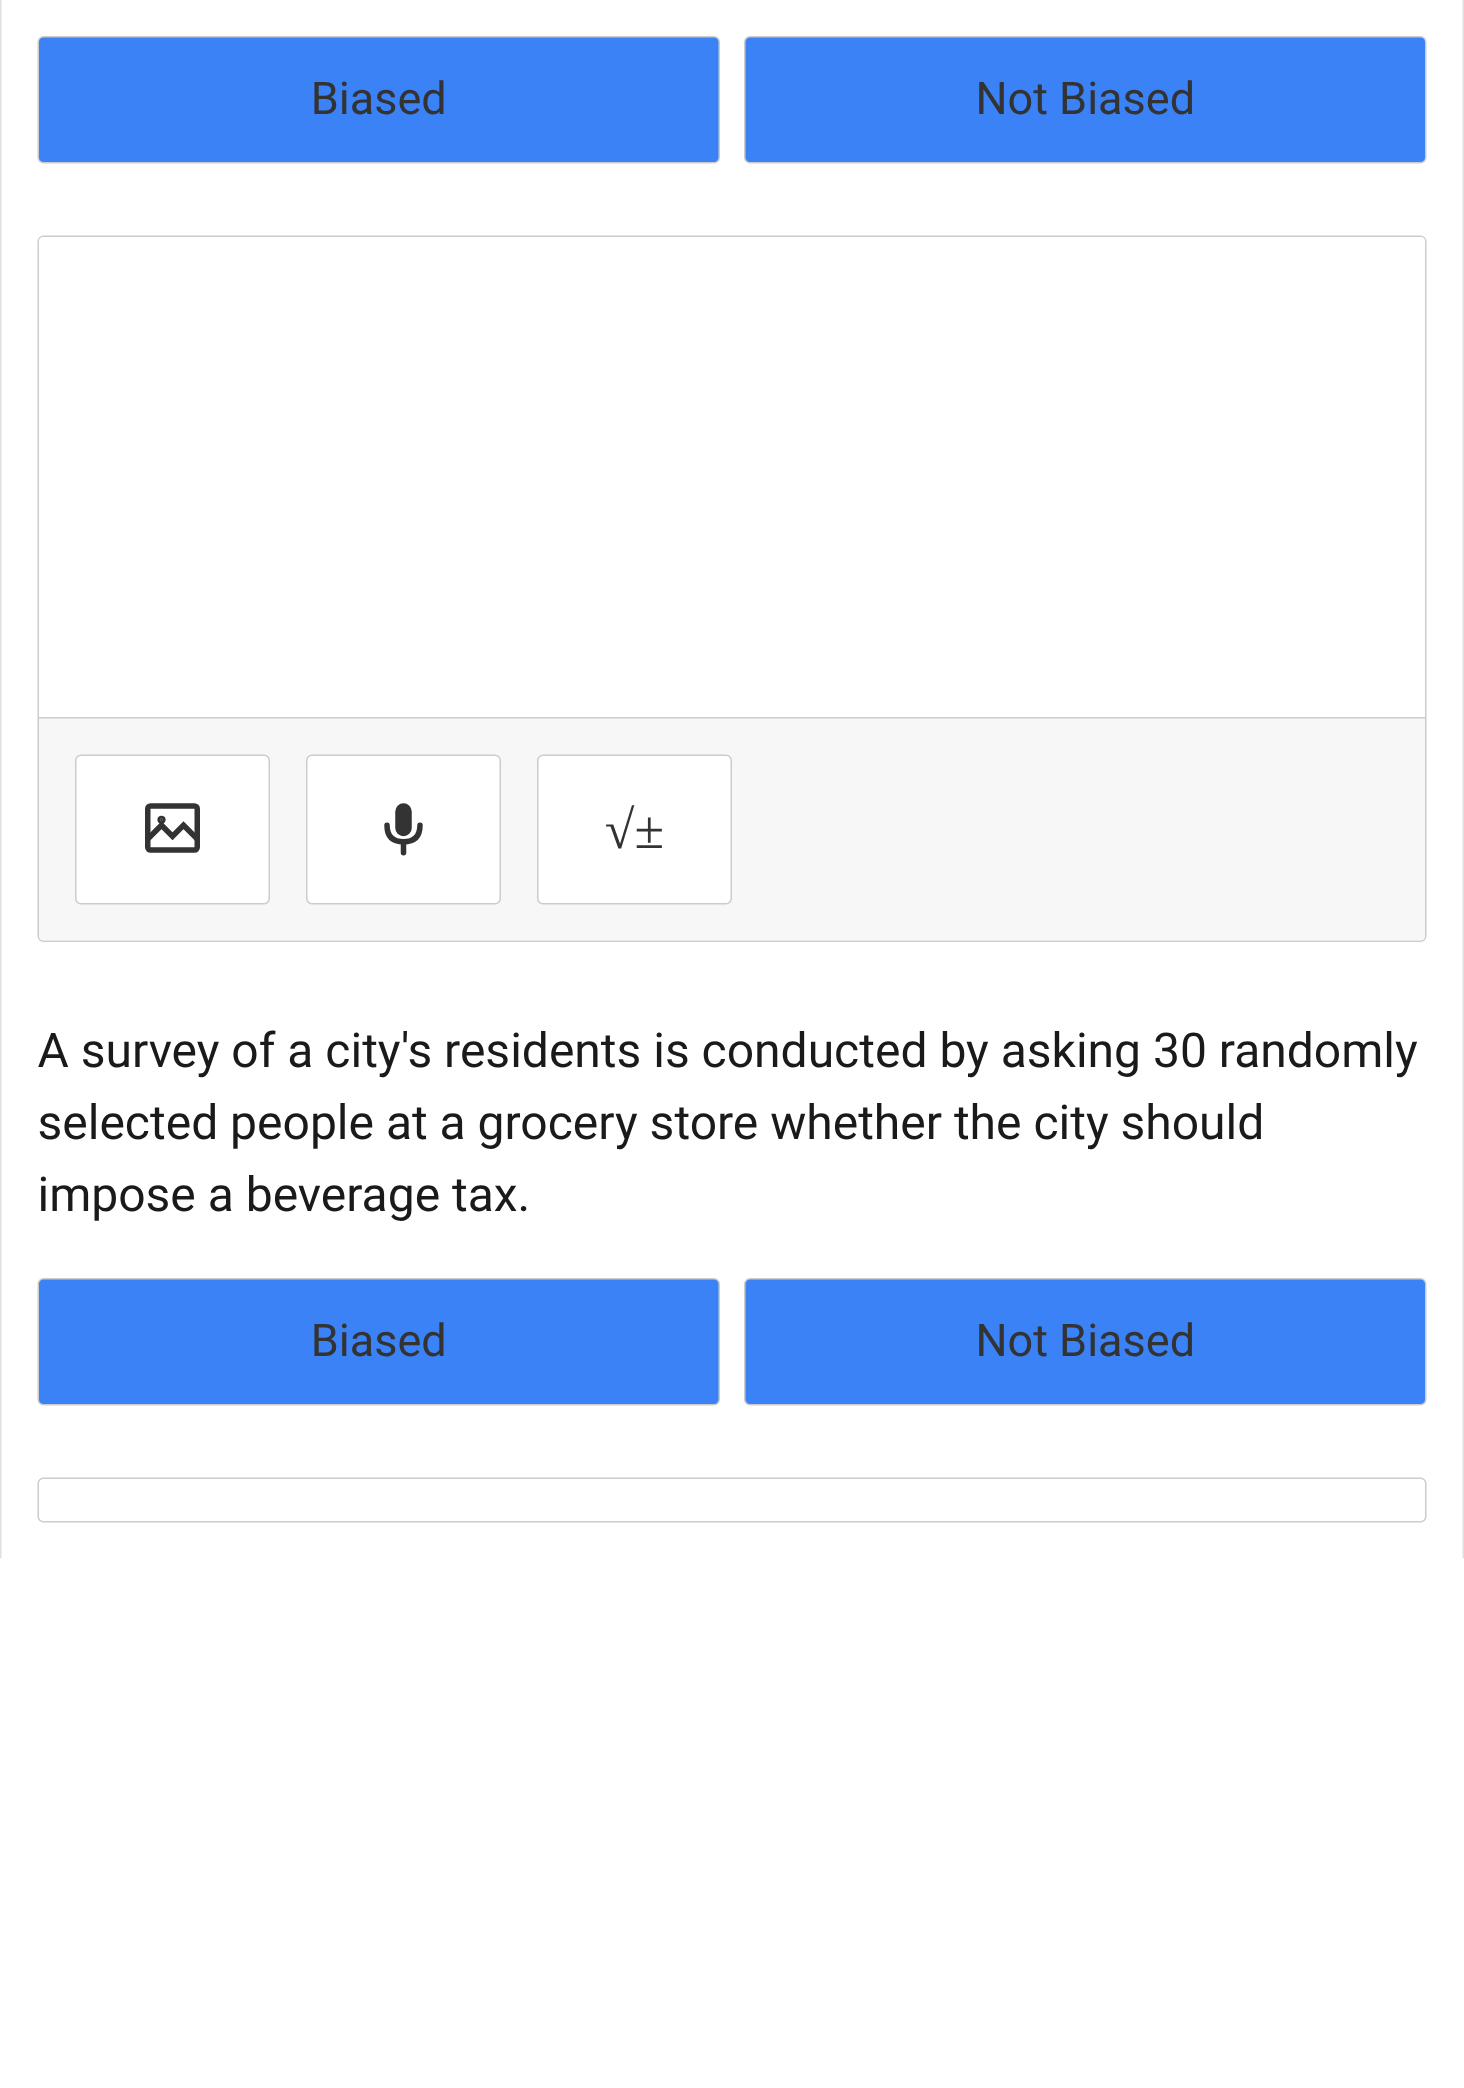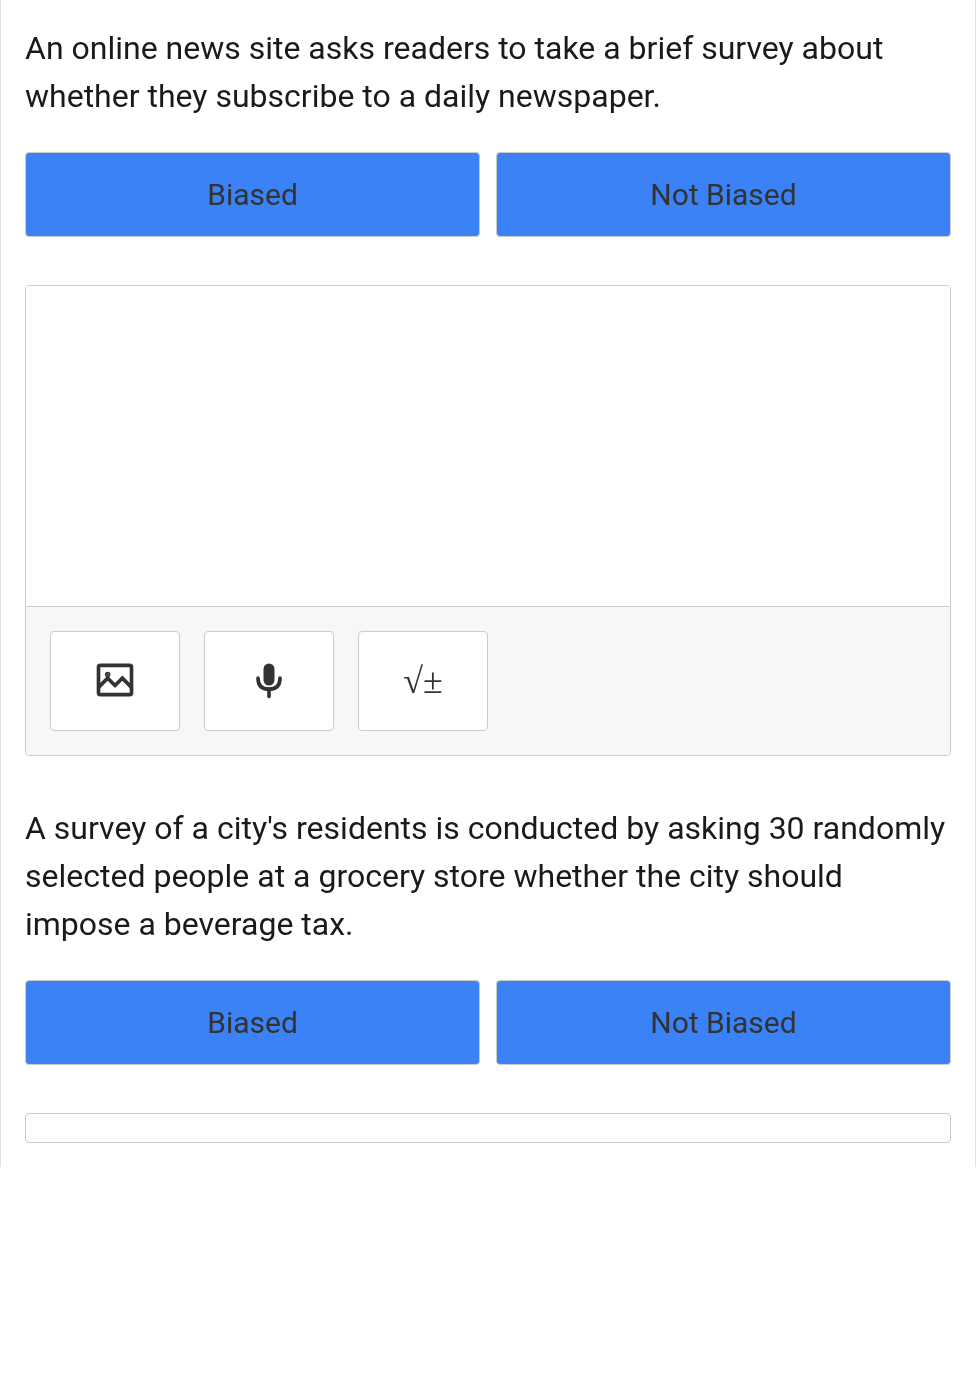--- a/index.html
+++ b/index.html
@@ -96,21 +96,20 @@
       height: 30px;
       margin-top: 48px;
     }
   </style>
 </head>
 <body>
 
 <div class="container">
 
   <div class="question-block">
-    <p class="question-text">An online news site asks readers to take a brief survey about whether they subscribe to a daily newspaper.</p>
     <div class="button-row">
       <button class="choice-button">Biased</button>
       <button class="choice-button">Not Biased</button>
     </div>
   </div>
 
   <div class="answer-box">
     <textarea class="answer-textarea" placeholder="" style=""></textarea>
     <div class="toolbar">
       <button class="toolbar-button" aria-label="Insert image">

